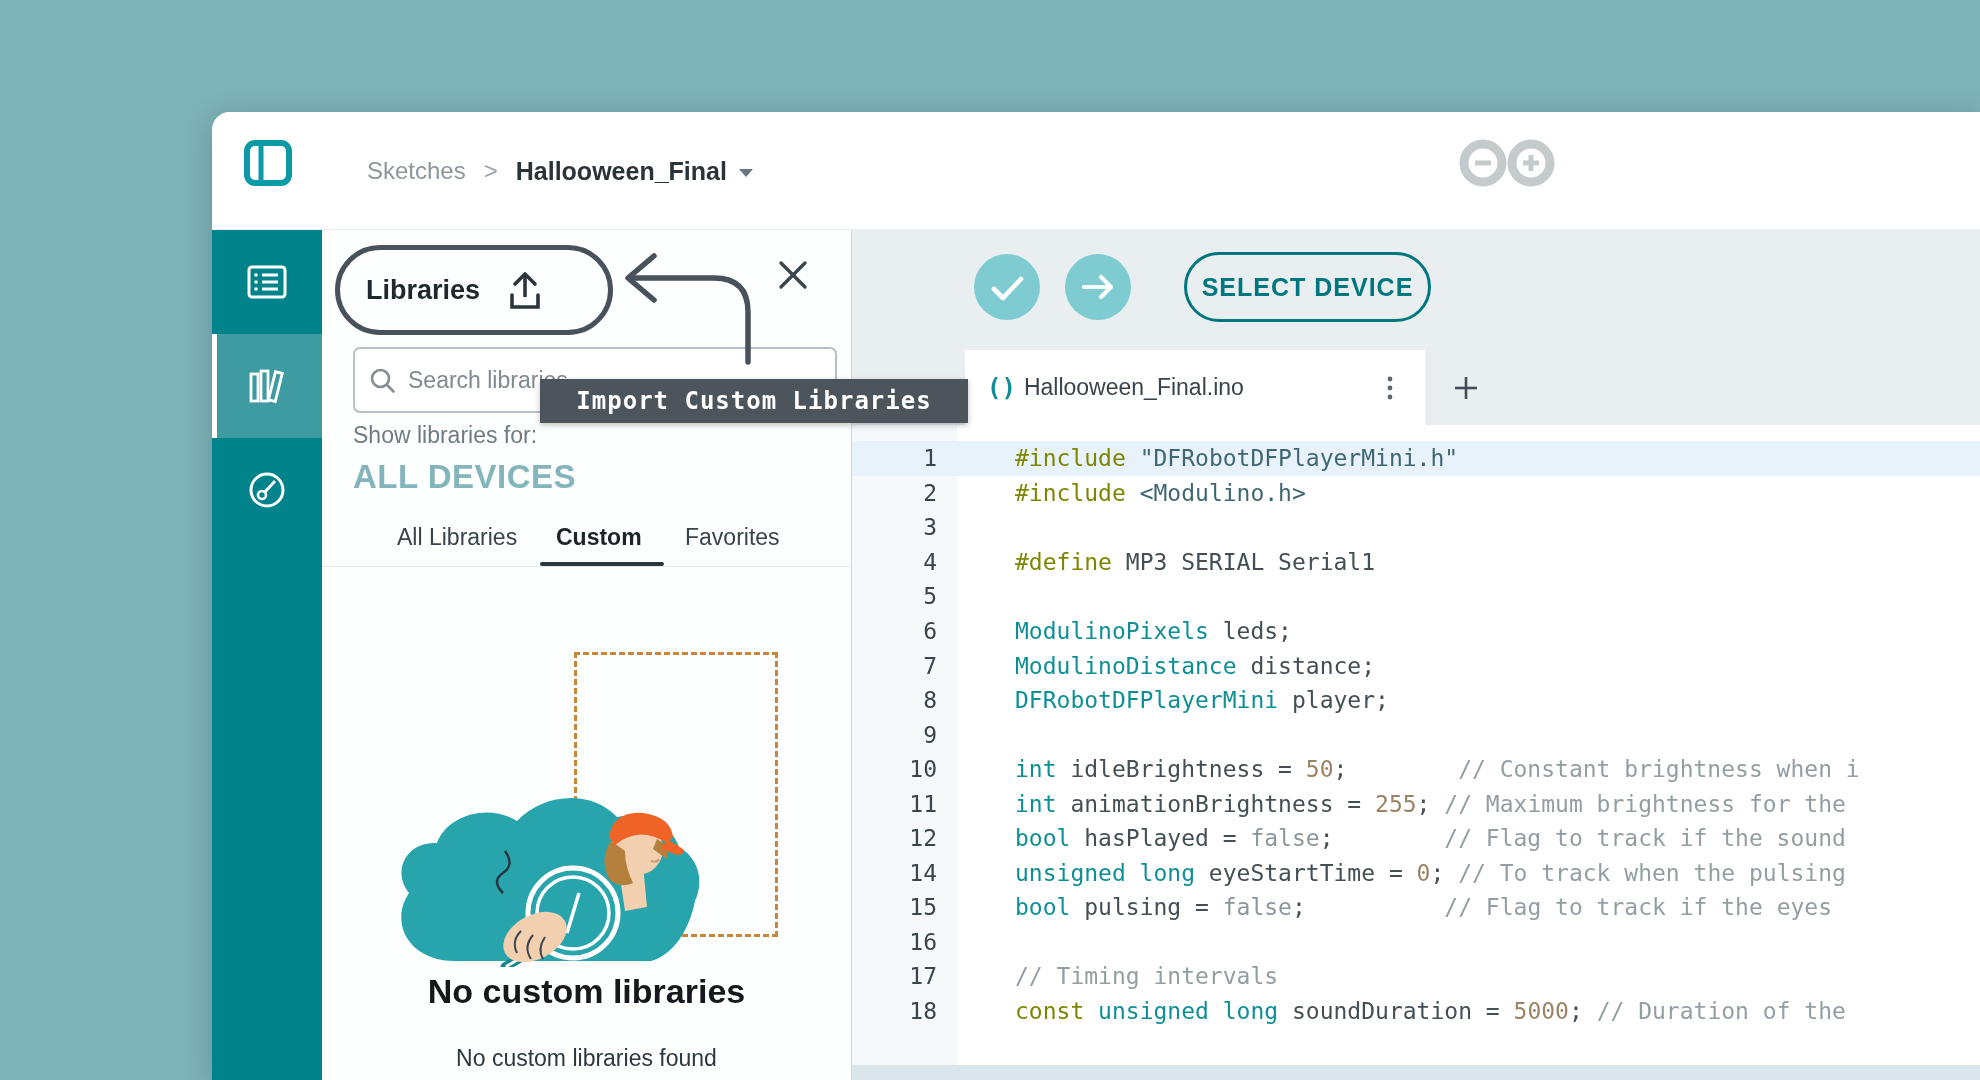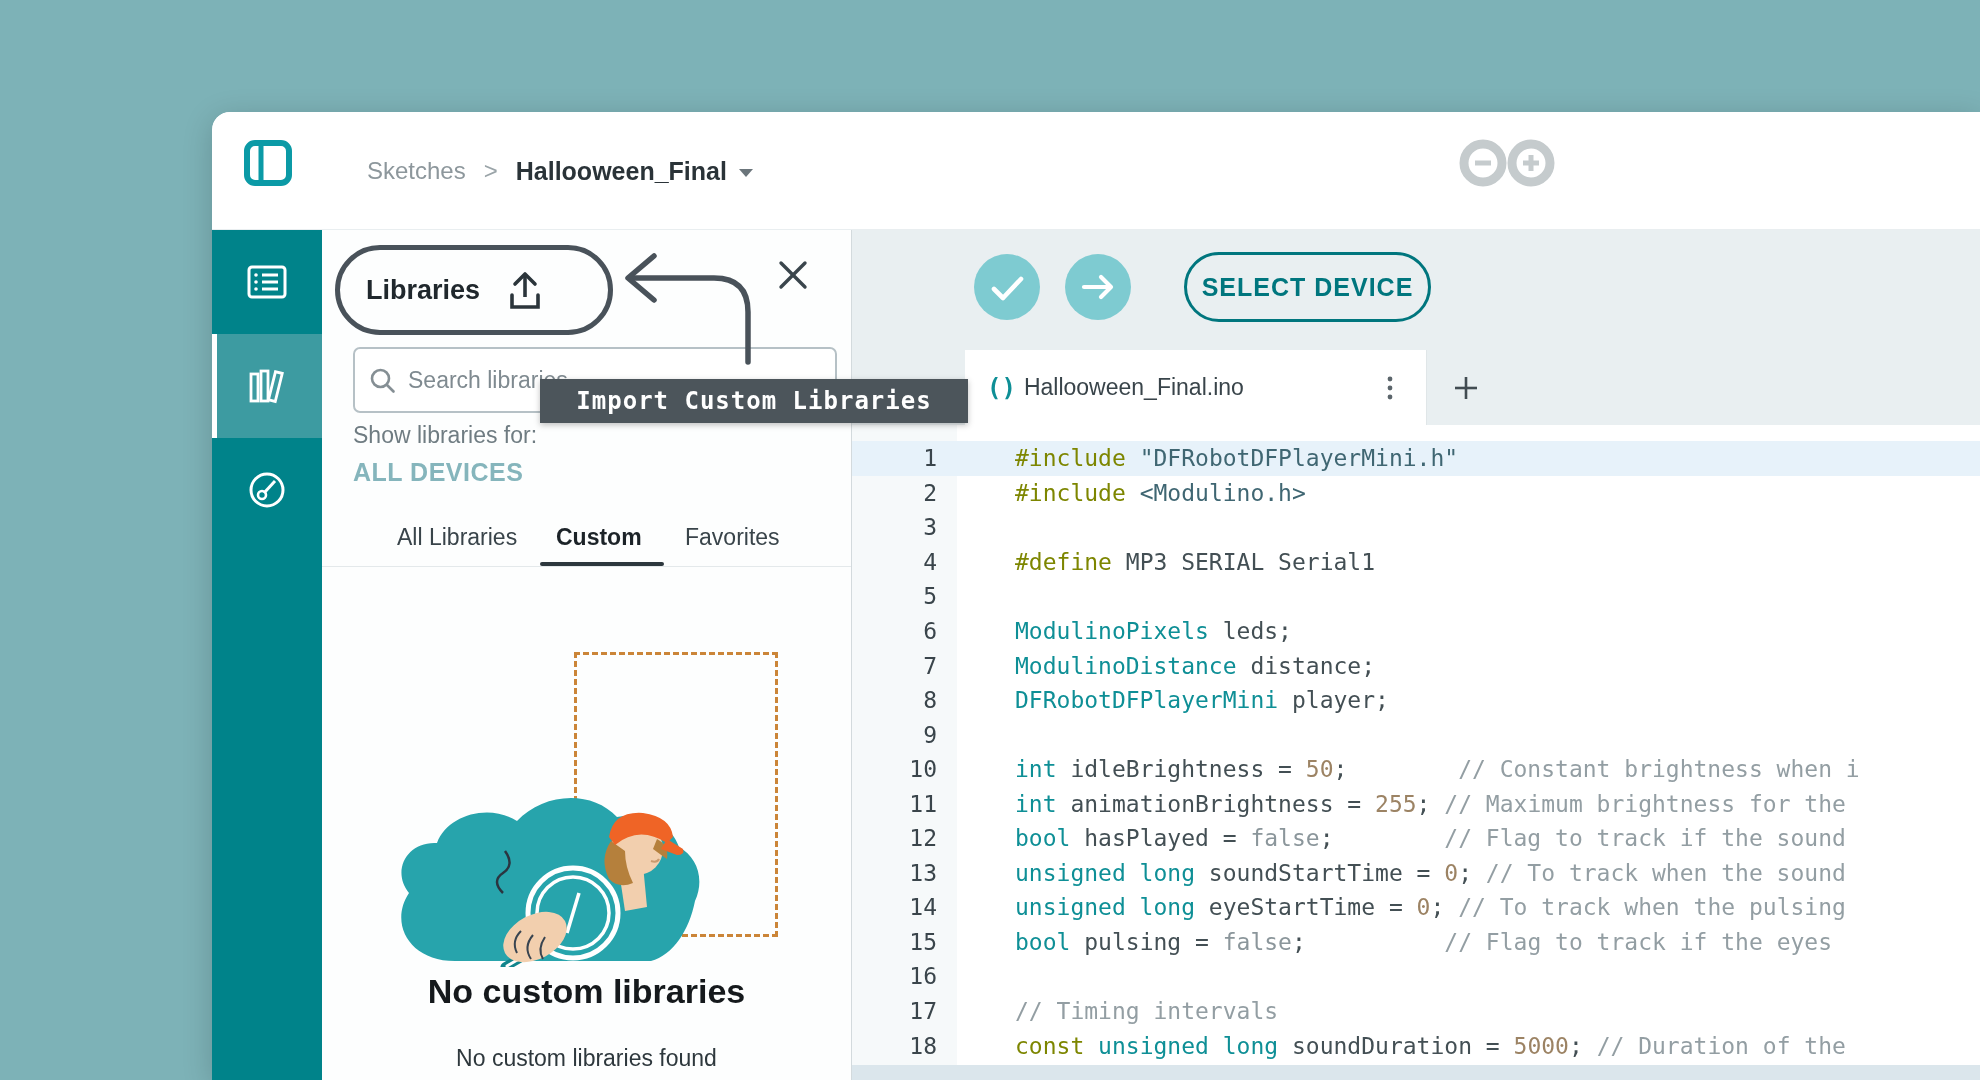--- a/index.html
+++ b/index.html
@@ -38,21 +38,21 @@
   .annot-pill{position:absolute;left:13px;top:15px;width:278px;height:90px;border:5px solid var(--c-annotation);
               border-radius:46px;display:flex;align-items:center;padding-left:26px;gap:26px;background:transparent;z-index:30;}
   .panel-title{font-size:27px;font-weight:bold;color:#20282d;}
   .close-btn{position:absolute;left:454px;top:28px;width:34px;height:34px;cursor:pointer;}
   .annot-arrow{position:absolute;left:292px;top:20px;width:150px;height:118px;z-index:30;pointer-events:none;}
   .search-box{position:absolute;left:31px;top:117px;width:484px;height:66px;border:2px solid #b6c1c6;border-radius:7px;
               background:#fff;display:flex;align-items:center;padding:0 14px;gap:12px;}
   .search-box input{border:none;outline:none;flex:1;font-size:23px;color:#3a444a;font-family:"Liberation Sans",sans-serif;background:transparent;}
   .search-box input::placeholder{color:#7f8a90;}
   .show-for{position:absolute;left:31px;top:192px;font-size:23px;color:#6f7c82;}
-  .all-devices{position:absolute;left:31px;top:228px;font-size:25px;font-weight:bold;color:var(--c-devices-link);
+  .all-devices{position:absolute;left:31px;top:228px;font-size:33px;font-weight:bold;color:var(--c-devices-link);
                letter-spacing:.5px;cursor:pointer;}
   .tabs-row{position:absolute;left:0;top:288px;width:100%;height:48px;}
   .lib-tab{position:absolute;top:6px;font-size:23px;color:#39444a;cursor:pointer;}
   .lib-tab.t0{left:63px;margin-left:12px;} .lib-tab.t1{left:234px;font-weight:bold;color:#1c2328;} .lib-tab.t2{left:363px;}
   .tab-underline{position:absolute;left:218px;top:44px;width:124px;height:4px;background:#2d383e;border-radius:2px;}
   .panel-divider{position:absolute;left:0;top:336px;width:100%;height:1px;background:#e4e9eb;}
   .dashed-box{position:absolute;left:252px;top:422px;width:204px;height:285px;border:3px dashed var(--c-dashed-accent);}
   .illustration{position:absolute;left:63px;top:525px;width:360px;height:212px;}
   .empty-title{position:absolute;left:0;top:742px;width:100%;text-align:center;font-size:34px;font-weight:bold;color:#15191c;}
   .empty-sub{position:absolute;left:0;top:815px;width:100%;text-align:center;font-size:23px;color:#2e383d;}
@@ -291,24 +291,20 @@
             </div>
             <div class="code-row">
               <div class="gutter-num">11</div>
               <pre class="code-text"><span class="tok-t">int</span><span class="tok-d"> animationBrightness = </span><span class="tok-n">255</span><span class="tok-d">; </span><span class="tok-c">// Maximum brightness for the</span></pre>
             </div>
             <div class="code-row">
               <div class="gutter-num">12</div>
               <pre class="code-text"><span class="tok-t">bool</span><span class="tok-d"> hasPlayed = </span><span class="tok-l">false</span><span class="tok-d">;        </span><span class="tok-c">// Flag to track if the sound</span></pre>
             </div>
             <div class="code-row">
-              <div class="gutter-num">13</div>
-              <pre class="code-text"><span class="tok-t">unsigned long</span><span class="tok-d"> soundStartTime = </span><span class="tok-n">0</span><span class="tok-d">; </span><span class="tok-c">// To track when the sound</span></pre>
-            </div>
-            <div class="code-row">
               <div class="gutter-num">14</div>
               <pre class="code-text"><span class="tok-t">unsigned long</span><span class="tok-d"> eyeStartTime = </span><span class="tok-n">0</span><span class="tok-d">; </span><span class="tok-c">// To track when the pulsing</span></pre>
             </div>
             <div class="code-row">
               <div class="gutter-num">15</div>
               <pre class="code-text"><span class="tok-t">bool</span><span class="tok-d"> pulsing = </span><span class="tok-l">false</span><span class="tok-d">;          </span><span class="tok-c">// Flag to track if the eyes</span></pre>
             </div>
             <div class="code-row">
               <div class="gutter-num">16</div>
               <pre class="code-text"></pre>

